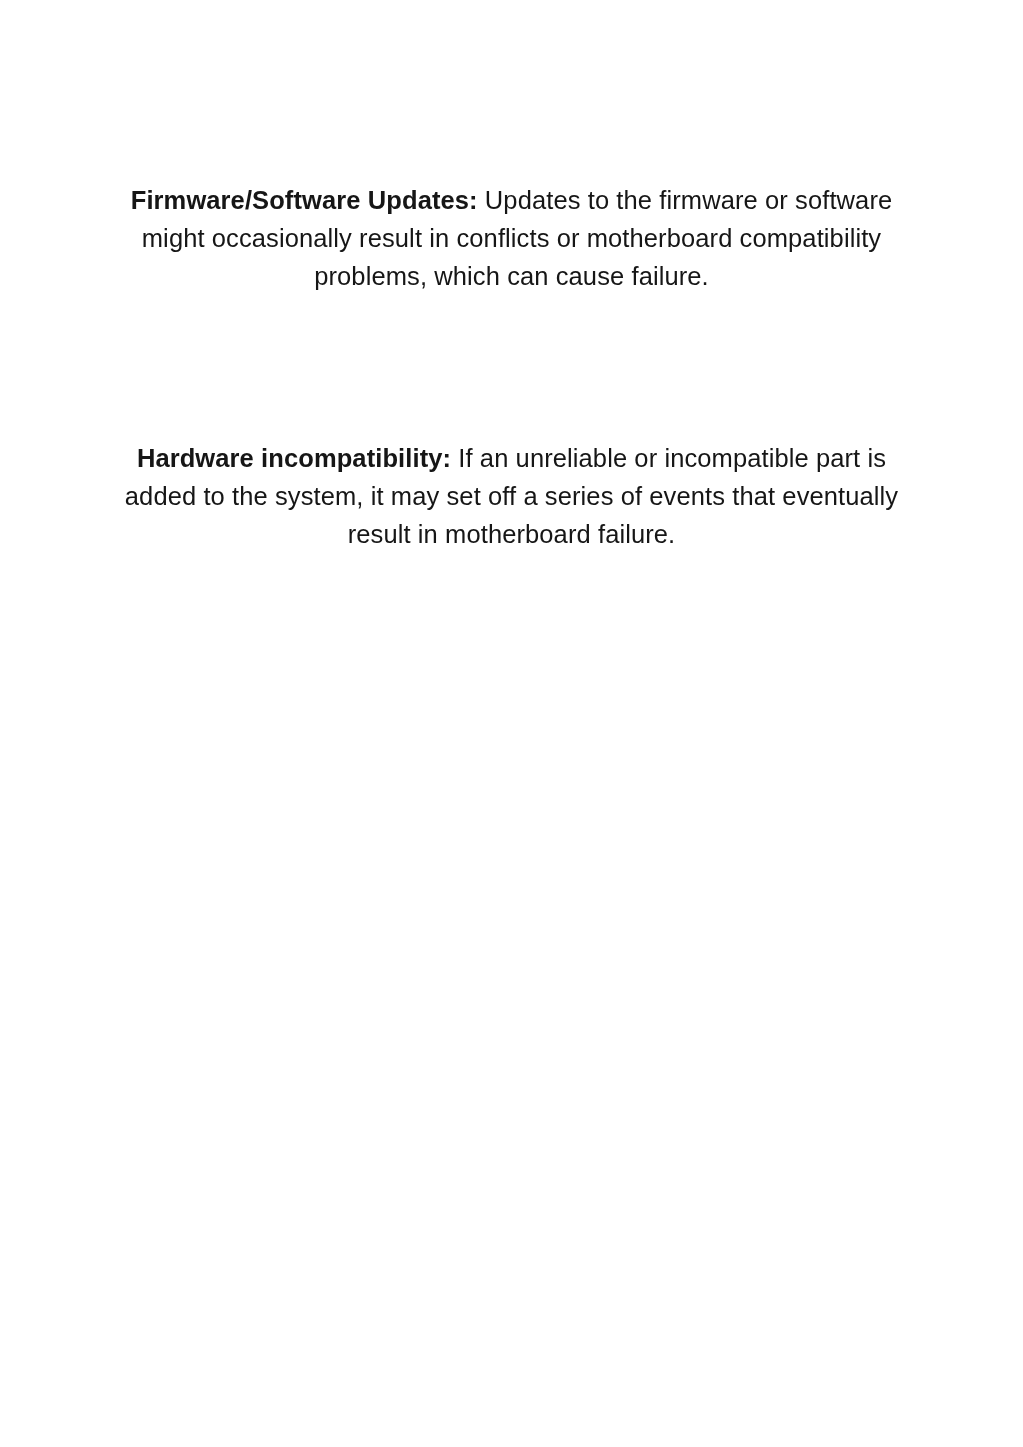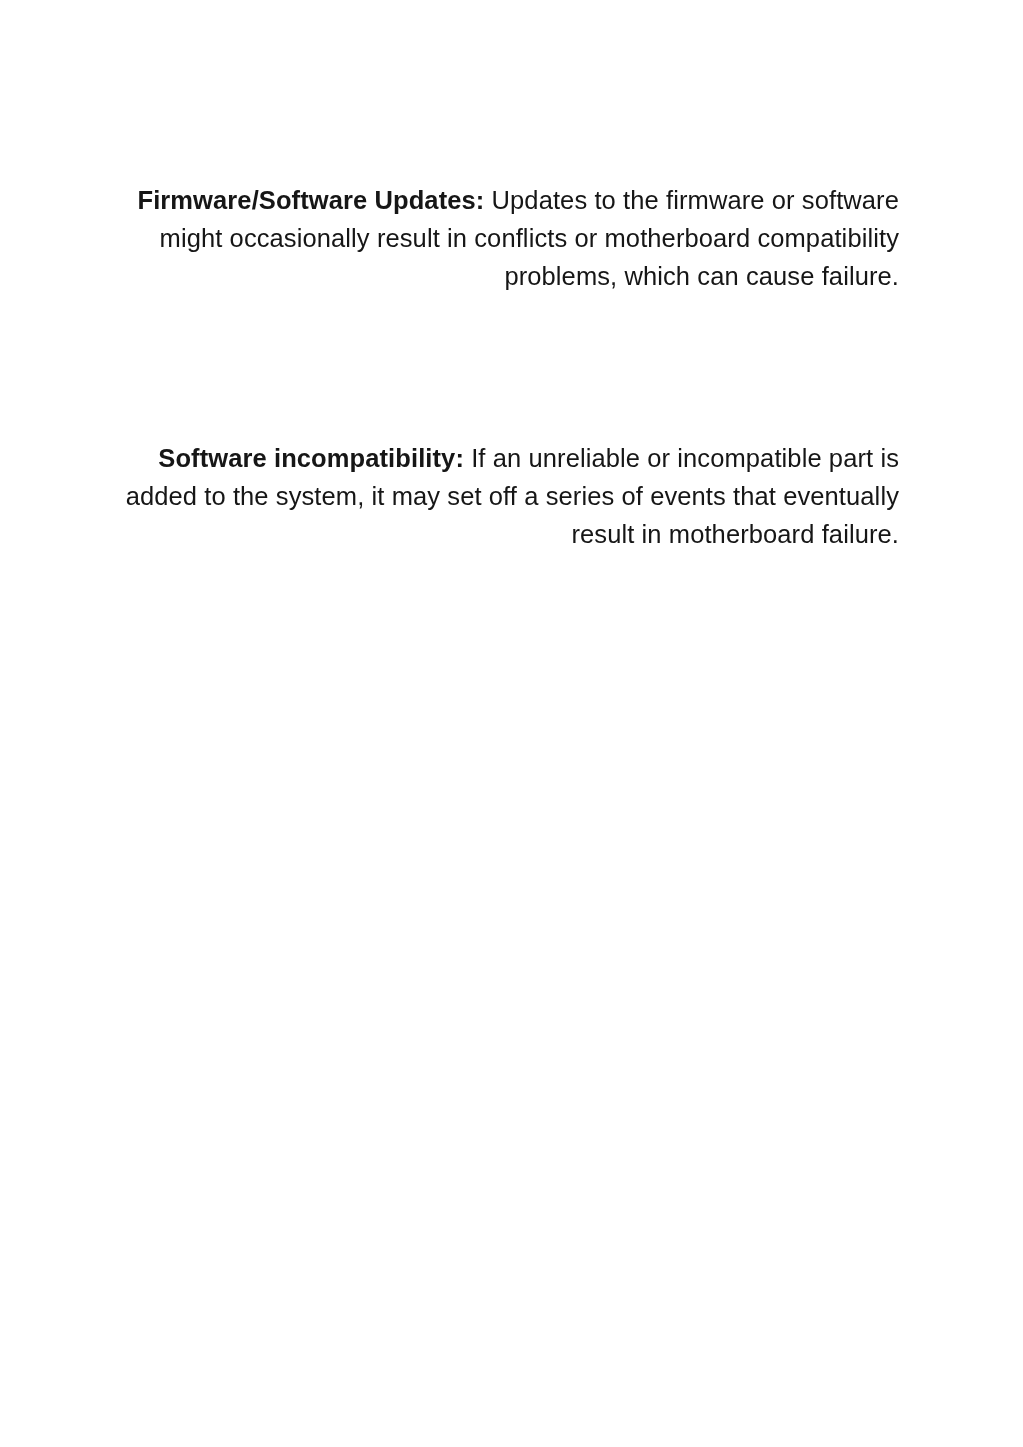--- a/index.html
+++ b/index.html
@@ -20,37 +20,37 @@
     position: absolute;
     top: 181px;
     left: 124px;
     width: 775px;
   }
   .para {
     font-size: 25.5px;
     line-height: 38px;
     letter-spacing: 0.1px;
     margin: 0;
-    text-align: right;
+    text-align: center;
   }
   .para .lead {
     font-weight: bold;
   }
   .para + .para.gap-large {
     margin-top: 144px;
   }
   .para + .para.gap-medium {
     margin-top: 86px;
   }
 </style>
 </head>
 <body>
 
 <div class="page">
   <div class="doc-body">
 
     <p class="para"><span class="lead">Firmware/Software Updates:</span><span> Updates to the firmware or software might occasionally result in conflicts or motherboard compatibility problems, which can cause failure.</span></p>
 
-    <p class="para gap-large"><span class="lead">Software incompatibility:</span><span> If an unreliable or incompatible part is added to the system, it may set off a series of events that eventually result in motherboard failure.</span></p>
+    <p class="para gap-large"><span class="lead">Hardware incompatibility:</span><span> If an unreliable or incompatible part is added to the system, it may set off a series of events that eventually result in motherboard failure.</span></p>
 
 
   </div>
 </div>
 
 </body></html>

